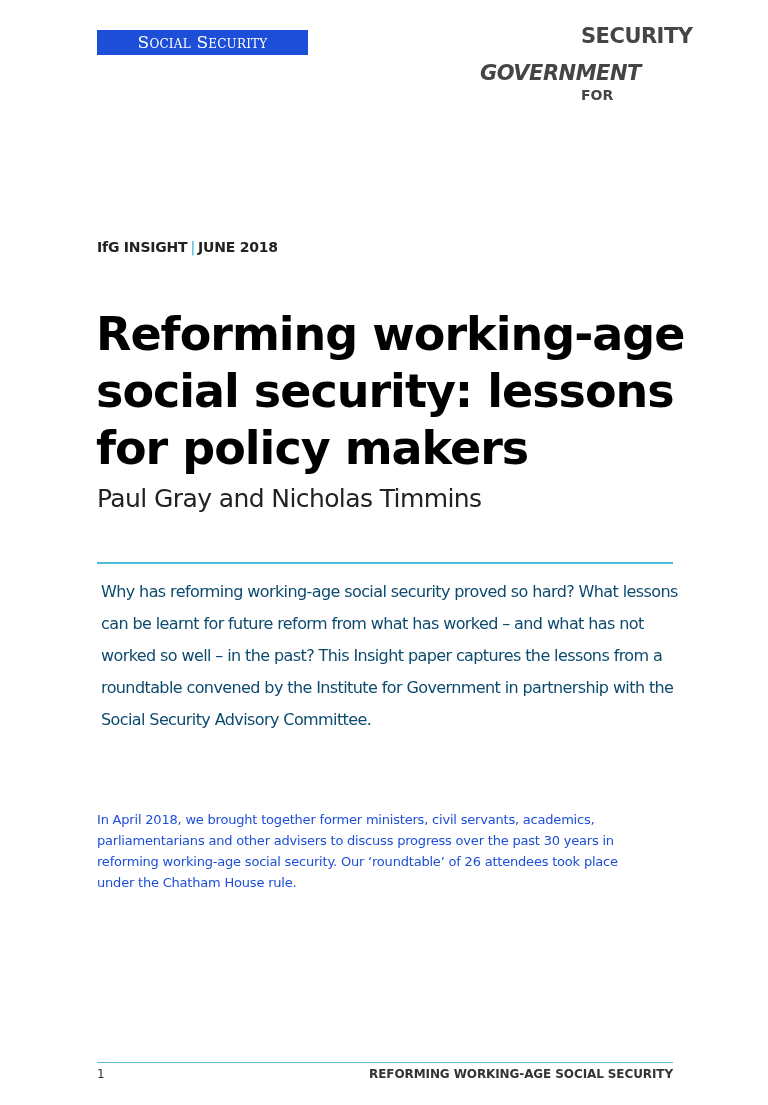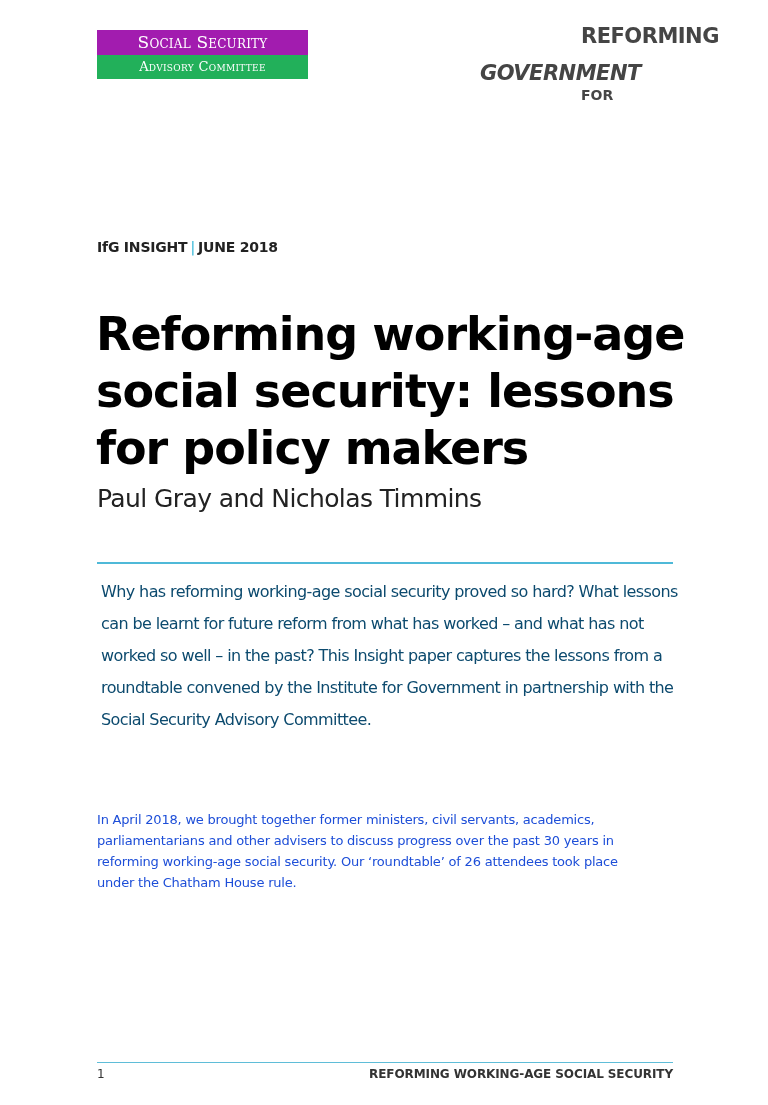--- a/index.html
+++ b/index.html
@@ -1,19 +1,19 @@
 <!DOCTYPE html>
 <html><head>
   <meta charset="utf-8">
   <style>
     html, body { margin: 0; padding: 0; background: #ffffff; }
     body { width: 768px; height: 1105px; position: relative; overflow: hidden;
            font-family: "DejaVu Sans", sans-serif; color: #222; }
     .ssac-logo { position: absolute; left: 97px; top: 30px; width: 211px; height: 49px; }
-    .ssac-top { height: 25px; background: #a21caf; color: #fff; font-family: "DejaVu Serif", serif;
+    .ssac-top { height: 25px; background: #1d4ed8; color: #fff; font-family: "DejaVu Serif", serif;
                 font-size: 17px; line-height: 25px; text-align: center; font-variant: small-caps; letter-spacing: 0.2px; }
     .ssac-bottom { height: 24px; background: #22b05a; color: #fff; font-family: "DejaVu Serif", serif;
                    font-size: 13px; line-height: 24px; text-align: center; font-variant: small-caps; letter-spacing: 0.3px; }
     .ifg-logo { position: absolute; left: 478px; top: 24px; width: 220px; color: #454545; font-family: "DejaVu Sans", sans-serif; }
     .ifg-l1 { position: absolute; left: 103px; top: 0; font-size: 21px; font-weight: bold; letter-spacing: -0.5px; }
     .ifg-l2 { position: absolute; left: 103px; top: 23px; font-size: 14px; font-weight: bold; margin-top: 40px; }
     .ifg-l3 { position: absolute; left: 2px; top: 37px; font-size: 21px; font-weight: bold; letter-spacing: -0.5px; font-style: italic; }
 
     .kicker { position: absolute; left: 97px; top: 239px; font-size: 14px; font-weight: bold; color: #222; letter-spacing: -0.2px; }
     .kicker .sep { color: #2bb3d6; font-weight: normal; margin: 0 3px; }
@@ -33,25 +33,24 @@
                  font-size: 13px; line-height: 21px; color: #1d4ed8; letter-spacing: -0.2px; }
 
     .page-num { position: absolute; left: 97px; top: 1067px; font-size: 12px; color: #333; }
     .running-head { position: absolute; right: 95px; top: 1067px; font-size: 12px; color: #333; letter-spacing: -0.1px; font-weight: bold; }
   </style>
 </head>
 <body>
 
 <div class="ssac-logo">
   <div class="ssac-top">Social Security</div>
-  <div class="ssac-bottom">Advisory Committee</div>
 </div>
 
 <div class="ifg-logo">
-  <div class="ifg-l1">REFORMING</div>
+  <div class="ifg-l1">SECURITY</div>
   <div class="ifg-l2">FOR</div>
   <div class="ifg-l3">GOVERNMENT</div>
 </div>
 
 <div class="kicker">
   <span>IfG INSIGHT</span><span class="sep">|</span><span>JUNE 2018</span>
 </div>
 
 <h1 class="title">Reforming working-age social security: lessons for policy makers</h1>
 <div class="authors">Paul Gray and Nicholas Timmins</div>

